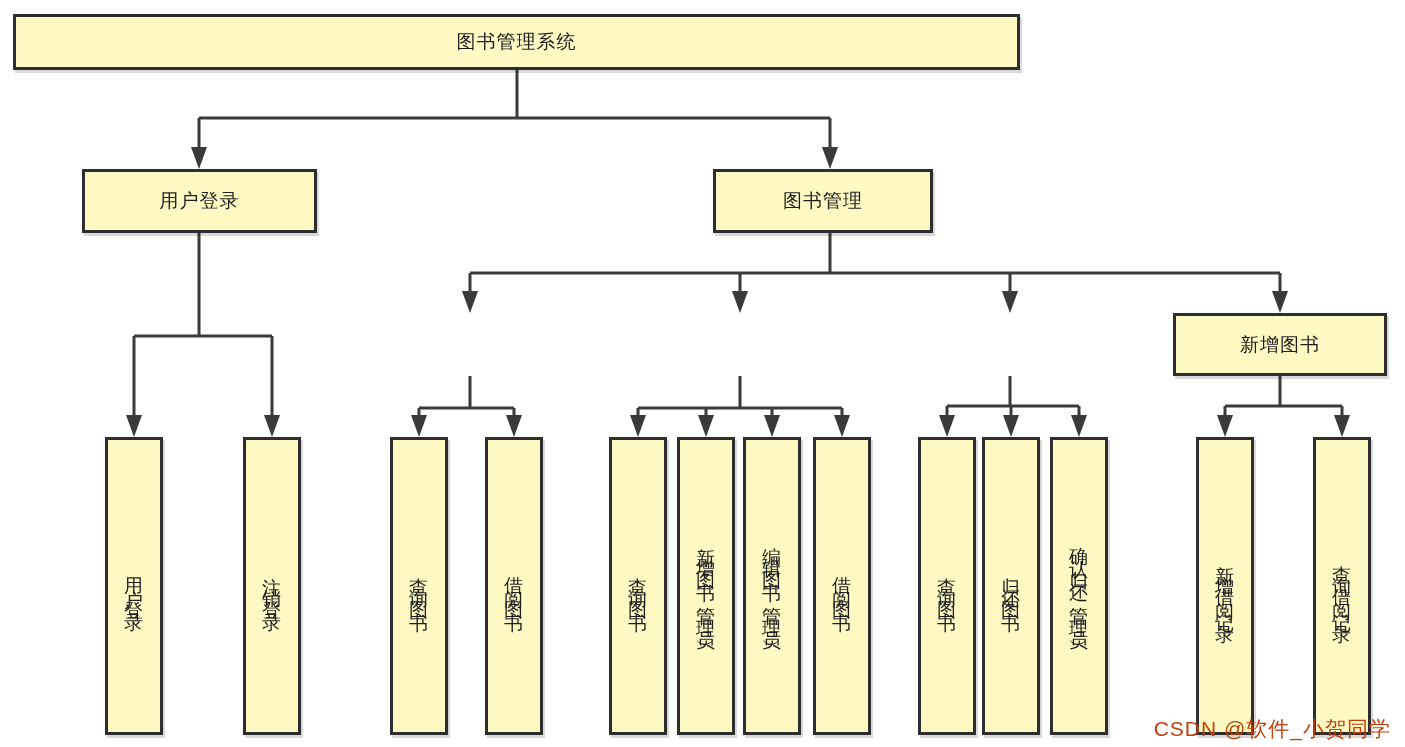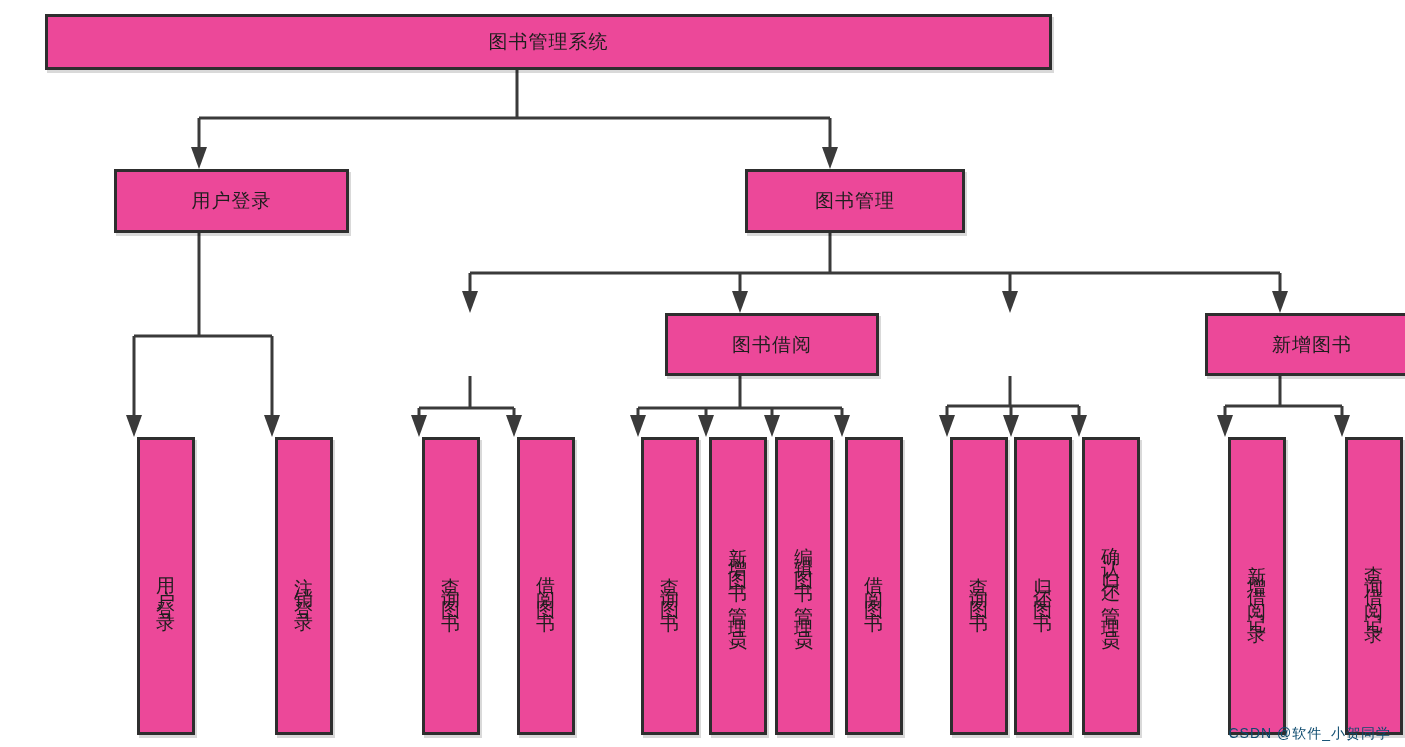--- a/index.html
+++ b/index.html
@@ -8,48 +8,47 @@
     width:1405px;height:747px;
     background:#ffffff;
     font-family:"Liberation Sans","DejaVu Sans",sans-serif;
     color:#1e1e1e;
     overflow:hidden;
   }
   .connectors{position:absolute;left:0;top:0;width:1405px;height:747px;}
   .box{
     position:absolute;
     box-sizing:border-box;
-    background:#ec4899;
+    background:#fef9c3;
     border:3px solid #2e2e2e;
     box-shadow:2px 3px 0 rgba(0,0,0,0.15);
     display:flex;align-items:center;justify-content:center;
     font-size:19px;
     letter-spacing:1px;
     text-align:center;
-    margin-left:32px;
   }
   .root{left:13px;top:14px;width:1007px;height:56px;}
   .l1{top:169px;height:64px;}
   .l1a{left:82px;width:235px;}
   .l1b{left:713px;width:220px;}
   .l2{top:313px;height:63px;width:214px;}
   .l2a{left:363px;} .l2b{left:633px;} .l2c{left:903px;} .l2d{left:1173px;}
   .leaf{top:437px;height:298px;width:58px;}
   .vtext{
     writing-mode:vertical-rl;
     text-orientation:mixed;
     letter-spacing:12px;
     line-height:1;
     font-size:19px;
   }
   .watermark{
     position:absolute;
     right:14px;bottom:4px;
-    font-size:14px;
-    color:#0c4a6e;
+    font-size:21px;
+    color:#c2410c;
     letter-spacing:1px;
     white-space:nowrap;
     margin-top:12px;
   }
 </style>
 </head>
 <body>
 
 <div class="canvas">
 
@@ -97,23 +96,20 @@
     <span>图书管理系统</span>
   </div>
 
   <div class="box l1 l1a">
     <span>用户登录</span>
   </div>
   <div class="box l1 l1b">
     <span>图书管理</span>
   </div>
 
-  <div class="box l2 l2b">
-    <span>图书借阅</span>
-  </div>
   <div class="box l2 l2d">
     <span>新增图书</span>
   </div>
 
   <div class="box leaf" style="left:105px">
     <span class="vtext">用户登录</span>
   </div>
   <div class="box leaf" style="left:243px">
     <span class="vtext">注销登录</span>
   </div>

